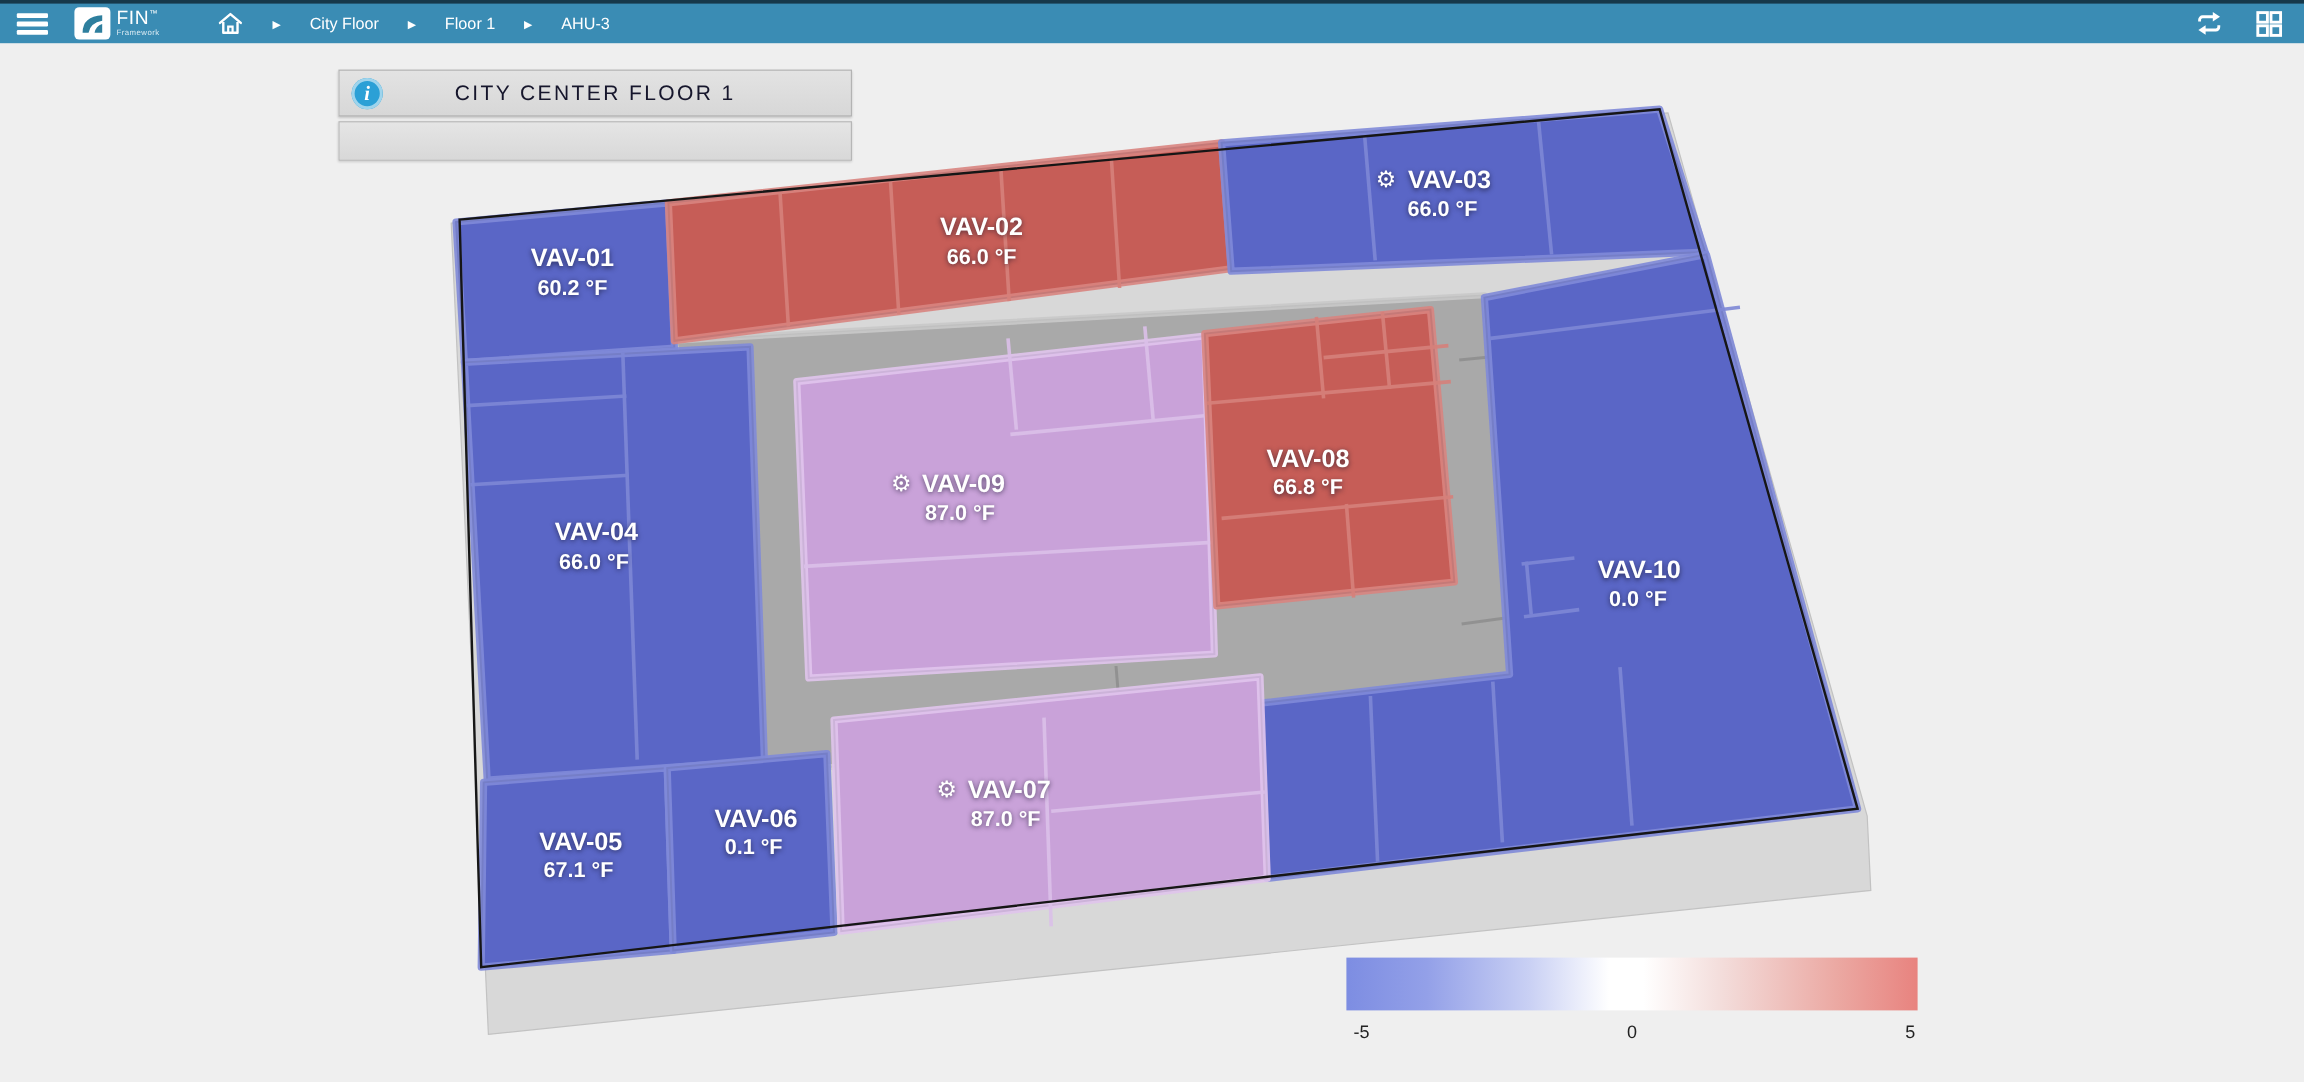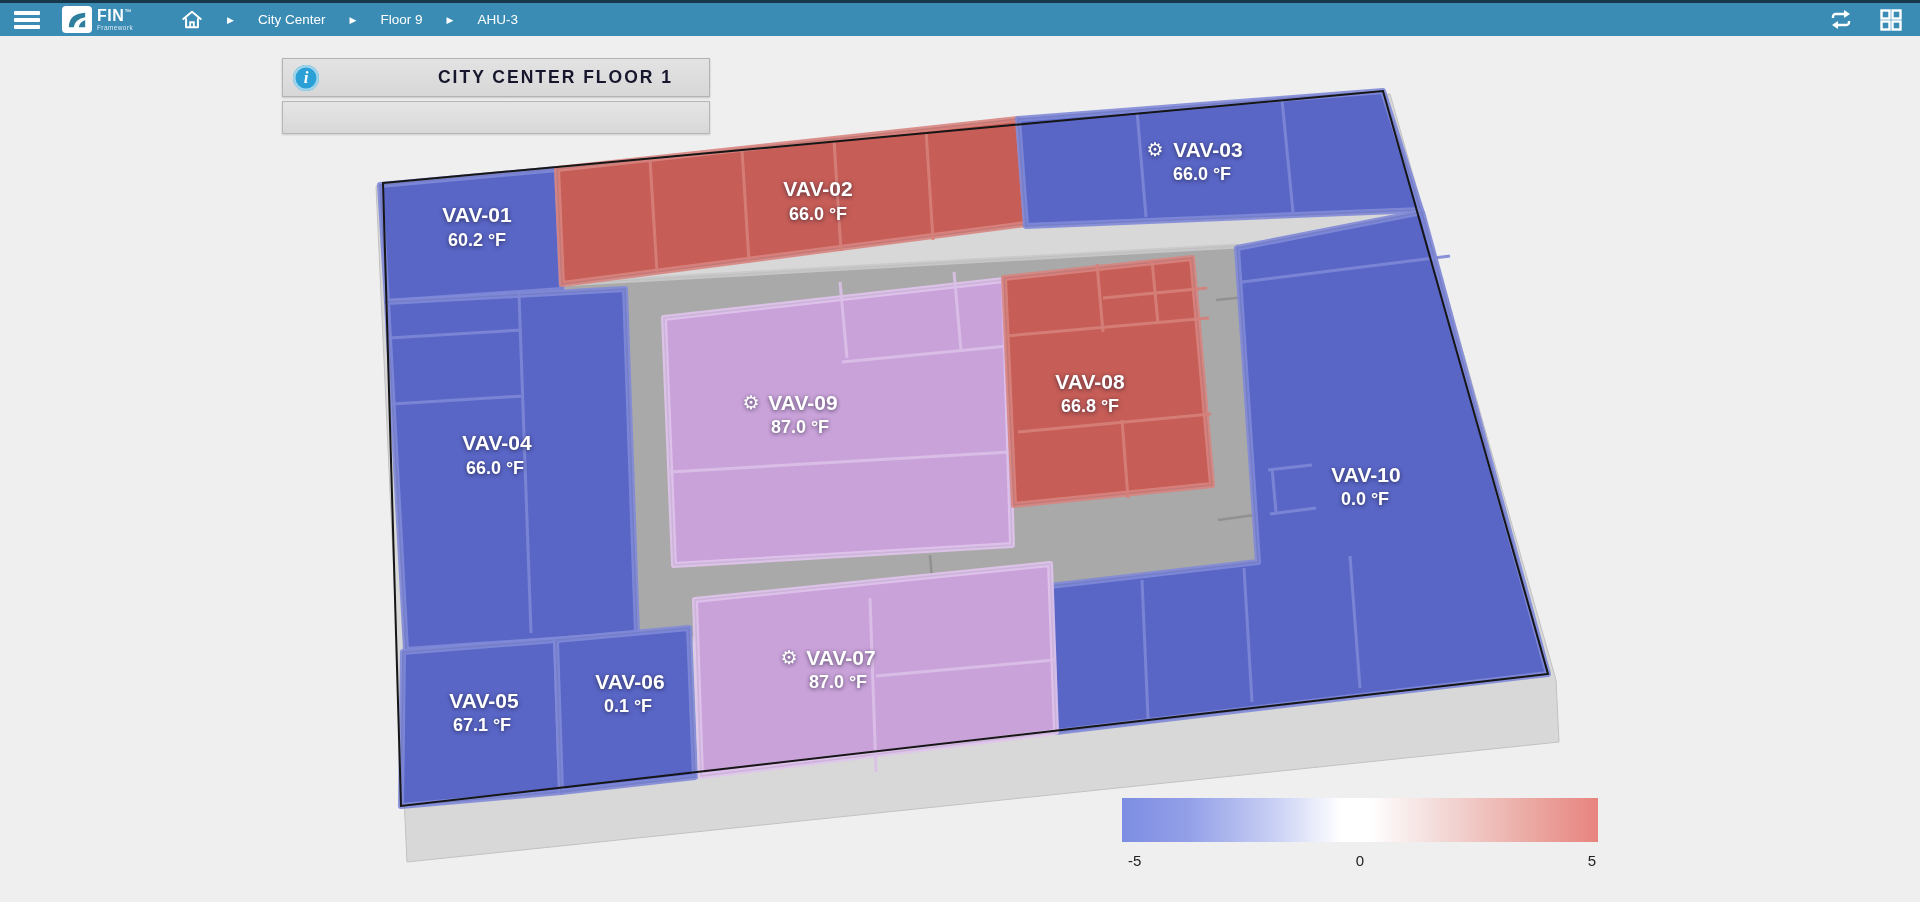--- a/index.html
+++ b/index.html
@@ -10,42 +10,42 @@
   .topbar { position:absolute; left:0; top:0; width:1920px; height:36px;
     background:#3a8cb4; border-top:3px solid #16384a;
     display:flex; align-items:center; color:#fff; z-index:30; }
   .hamburger { width:26px; height:18px; margin-left:14px; display:flex; flex-direction:column;
     justify-content:space-between; cursor:pointer; }
   .hamburger span { display:block; height:4px; background:#fff; border-radius:1px; }
   .brand { display:flex; align-items:center; margin-left:22px; }
   .brand-box { width:30px; height:27px; background:#fff; border-radius:4px;
     display:flex; align-items:center; justify-content:center; }
   .brand-text { margin-left:5px; line-height:1; }
-  .brand-name { font-size:16px; font-weight:bold; letter-spacing:.5px; }
+  .brand-name { font-size:16px; font-weight:normal; letter-spacing:.5px; }
   .brand-tm { font-size:7px; vertical-align:top; }
   .brand-sub { font-size:6.5px; letter-spacing:.4px; margin-top:1px; color:#dcecf4; }
   .home-ic { margin-left:50px; cursor:pointer; display:flex; }
   .crumb-sep { font-size:9px; margin:0 24px; color:#fff; }
   .crumb { font-size:13.5px; color:#fff; cursor:pointer; white-space:nowrap; }
   .topbar-spacer { flex:1; }
   .tb-ic { margin-right:26px; cursor:pointer; display:flex; }
 
   
   .title-box { position:absolute; left:282px; top:58px; width:428px; height:39px;
     background:linear-gradient(#e3e3e3,#d7d7d7); border:1px solid #b3b3b3;
     box-shadow:0 1px 2px rgba(0,0,0,.18); display:flex; align-items:center; z-index:20; }
   .title-box2 { position:absolute; left:282px; top:101px; width:428px; height:33px;
     background:linear-gradient(#e5e5e5,#d8d8d8); border:1px solid #b6b6b6;
     box-shadow:0 1px 2px rgba(0,0,0,.15); z-index:20; }
   .info-ic { width:26px; height:26px; margin-left:10px; border-radius:50%;
     background:#2ba0d6; box-shadow:inset 0 0 0 2.5px #9fd4ec;
     color:#fff; font-family:"Liberation Serif", serif; font-style:italic; font-weight:bold;
     font-size:17px; display:flex; align-items:center; justify-content:center; cursor:pointer; }
-  .title-text { flex:1; text-align:right; margin-right:36px;
-    font-size:17.5px; font-weight:bold; letter-spacing:2px; color:#16162c; }
+  .title-text { flex:1; text-align:center; margin-right:36px;
+    font-size:17.5px; font-weight:normal; letter-spacing:2px; color:#16162c; }
 
   
   svg.plan { position:absolute; left:0; top:0; z-index:5; }
   .zone { stroke:#14142a; stroke-width:1.6; cursor:pointer; }
   .wall-glow { fill:none; opacity:.9; stroke-linejoin:round; }
   .zlabel { fill:#fff; font-weight:bold; text-anchor:middle;
     text-shadow:0 1px 4px rgba(15,15,35,.65); }
   .zname { font-size:21px; }
   .ztemp { font-size:18px; }
   .zgear { font-size:19px; font-weight:normal; }
@@ -84,23 +84,23 @@
     </div>
   </div>
   <div class="home-ic" style="margin-left:48px;">
     <svg width="22" height="21" viewBox="0 0 24 23">
       <path d="M2.5 11 L12 3 L21.5 11" fill="none" stroke="#fff" stroke-width="2.2" stroke-linecap="round" stroke-linejoin="round"></path>
       <path d="M5.5 10.2 V20 H18.5 V10.2" fill="none" stroke="#fff" stroke-width="2.2" stroke-linejoin="round"></path>
       <path d="M10 20 V14.5 H14 V20" fill="none" stroke="#fff" stroke-width="2"></path>
     </svg>
   </div>
   <span class="crumb-sep">▶</span>
-  <span class="crumb">City Center</span>
+  <span class="crumb">City Floor</span>
   <span class="crumb-sep">▶</span>
-  <span class="crumb">Floor 9</span>
+  <span class="crumb">Floor 1</span>
   <span class="crumb-sep">▶</span>
   <span class="crumb">AHU-3</span>
   <div class="topbar-spacer"></div>
   <div class="tb-ic">
     <svg width="26" height="22" viewBox="0 0 26 22">
       <path d="M5 9 V7.5 A2.5 2.5 0 0 1 7.5 5 H17" fill="none" stroke="#fff" stroke-width="2.4"></path>
       <polygon points="16,1 22,5 16,9" fill="#fff"></polygon>
       <path d="M21 12 V13.5 A2.5 2.5 0 0 1 18.5 16 H9" fill="none" stroke="#fff" stroke-width="2.4"></path>
       <polygon points="10,12 4,16 10,20" fill="#fff"></polygon>
     </svg>

